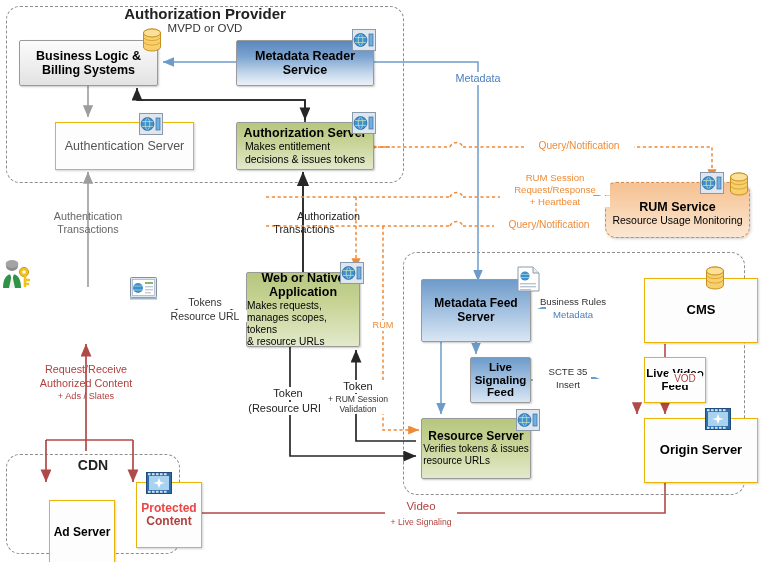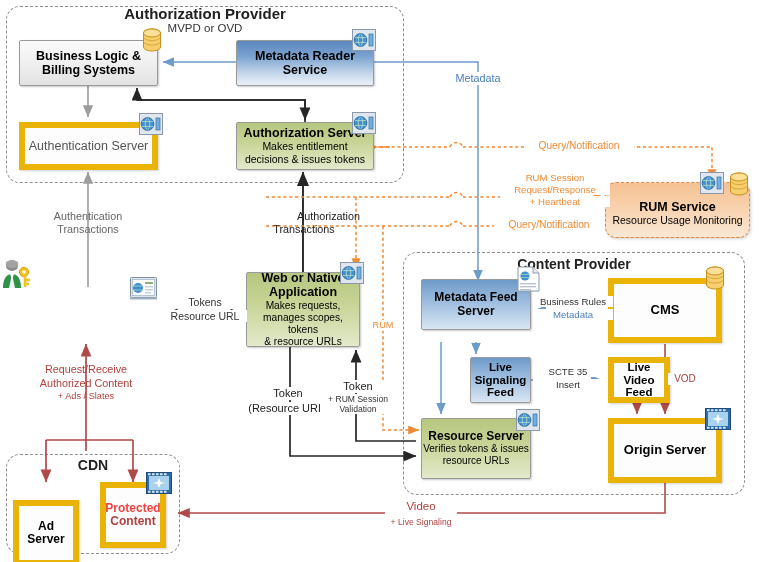--- a/index.html
+++ b/index.html
@@ -1,22 +1,22 @@
 <!DOCTYPE html>
 <html><head>
 <meta charset="utf-8">
 <style>
   html,body{margin:0;padding:0;background:#ffffff;}
   body{width:768px;height:562px;font-family:"Liberation Sans","DejaVu Sans",sans-serif;-webkit-font-smoothing:antialiased;}
   #stage{position:relative;width:768px;height:562px;overflow:hidden;background:#fff;}
   svg.layer{position:absolute;left:0;top:0;width:768px;height:562px;pointer-events:none;}
-  .node{position:absolute;box-sizing:border-box;display:flex;flex-direction:column;align-items:center;justify-content:center;text-align:center;}
+  .node{position:absolute;box-sizing:border-box;display:flex;flex-direction:column;align-items:center;justify-content:center;}
   .box{border:1px solid #9a9a9a;border-radius:2px;box-shadow:1px 1px 2px rgba(0,0,0,.22);}
   .grey{background:linear-gradient(180deg,#fbfbfb 0%,#ededed 60%,#e2e2e2 100%);}
-  .plain{background:#fdfdfd;border:6px solid #eab308;box-shadow:1px 1px 2px rgba(0,0,0,.18);}
+  .plain{background:#fdfdfd;border:1px solid #eab308;box-shadow:1px 1px 2px rgba(0,0,0,.18);margin-left:36px;}
   .blue{background:linear-gradient(180deg,#5b87bd 0%,#7ba3d0 35%,#c7d9ec 75%,#eaf1f8 100%);}
   .blue2{background:linear-gradient(180deg,#6e9bc9 0%,#9dbddf 45%,#d9e6f3 100%);}
   .olive{background:linear-gradient(180deg,#b6c77f 0%,#c6d394 40%,#e3e9cb 100%);}
   .orange{background:linear-gradient(180deg,#f5c193 0%,#f8d2ad 45%,#fae7d4 100%);border:1.5px dashed #d98b4a;border-radius:11px;box-shadow:1px 1px 3px rgba(0,0,0,.18);}
   .t-title{font-weight:bold;line-height:1.12;}
   .t-sub{line-height:1.2;}
   .grp{position:absolute;box-sizing:border-box;border:1.6px dashed #8d8d8d;border-radius:14px;}
   .grp-label{position:absolute;text-align:center;font-weight:bold;color:#222;}
   .edge-label{position:absolute;text-align:center;line-height:1.18;white-space:nowrap;}
   .ic{position:absolute;}
@@ -26,21 +26,20 @@
 </head>
 <body>
 
 <div id="stage">
 
   <div class="grp" style="left:6px;top:6px;width:398px;height:177px;"></div>
   <div class="grp-label" style="left:6px;top:5px;width:398px;font-size:15px;">Authorization Provider</div>
   <div class="grp-label" style="left:6px;top:22px;width:398px;font-size:11.5px;font-weight:normal;color:#333;">MVPD or OVD</div>
 
   <div class="grp" style="left:403px;top:252px;width:342px;height:243px;"></div>
-  <div class="grp-label" style="left:403px;top:256px;width:342px;font-size:14px;">Content Provider</div>
 
   <div class="grp" style="left:6px;top:454px;width:174px;height:100px;"></div>
   <div class="grp-label" style="left:6px;top:457px;width:174px;font-size:14px;">CDN</div>
 
   <svg class="layer" viewBox="0 0 768 562">
     <defs>
       <marker id="ar-dark" markerWidth="9" markerHeight="9" refX="7.4" refY="3.2" orient="auto">
         <path d="M0,0 L7.6,3.2 L0,6.4 z" fill="#262626"></path>
       </marker>
       <marker id="ar-grey" markerWidth="9" markerHeight="9" refX="7.4" refY="3.2" orient="auto">
@@ -244,21 +243,21 @@
   <div class="ic" style="left:340px;top:262px;">
     <svg width="24" height="22" viewBox="0 0 24 22">
         <rect x="0.5" y="0.5" width="23" height="21" fill="#dfe6ee" stroke="#8a99ab" stroke-width="1"></rect>
         <circle cx="8.5" cy="11" r="6.4" fill="#3f8fd0"></circle>
         <path d="M2.4,8.6 h12.2 M2.4,13.4 h12.2 M8.5,4.6 c3,3 3,9.8 0,12.8 c-3,-3 -3,-9.8 0,-12.8" fill="none" stroke="#bfe3c5" stroke-width=".8"></path>
         <circle cx="8.5" cy="11" r="6.4" fill="none" stroke="#2d6fa8" stroke-width=".9"></circle>
         <rect x="17" y="5" width="4" height="12" fill="#6fb0e2" stroke="#39709f" stroke-width=".7"></rect>
       </svg>
   </div>
 
-  <div class="node box blue2" style="left:421px;top:279px;width:110px;height:51px;">
+  <div class="node box blue2" style="left:421px;top:279px;width:110px;height:63px;">
     <div class="t-title" style="font-size:12px;">Metadata Feed</div>
     <div class="t-title" style="font-size:12px;">Server</div>
   </div>
   <div class="ic" style="left:517px;top:266px;">
     <svg width="23" height="26" viewBox="0 0 23 26">
         <path d="M1,1 H16 L22,7 V25 H1 z" fill="#ffffff" stroke="#8d9aa8" stroke-width="1"></path>
         <path d="M16,1 V7 H22" fill="#e8eef4" stroke="#8d9aa8" stroke-width="1"></path>
         <circle cx="8" cy="10" r="4.6" fill="#3f8fd0"></circle>
         <path d="M3.6,8.4 h8.8 M3.6,11.6 h8.8" stroke="#bfe3c5" stroke-width=".7" fill="none"></path>
         <rect x="3" y="17" width="16" height="1.4" fill="#b9c4d0"></rect>

